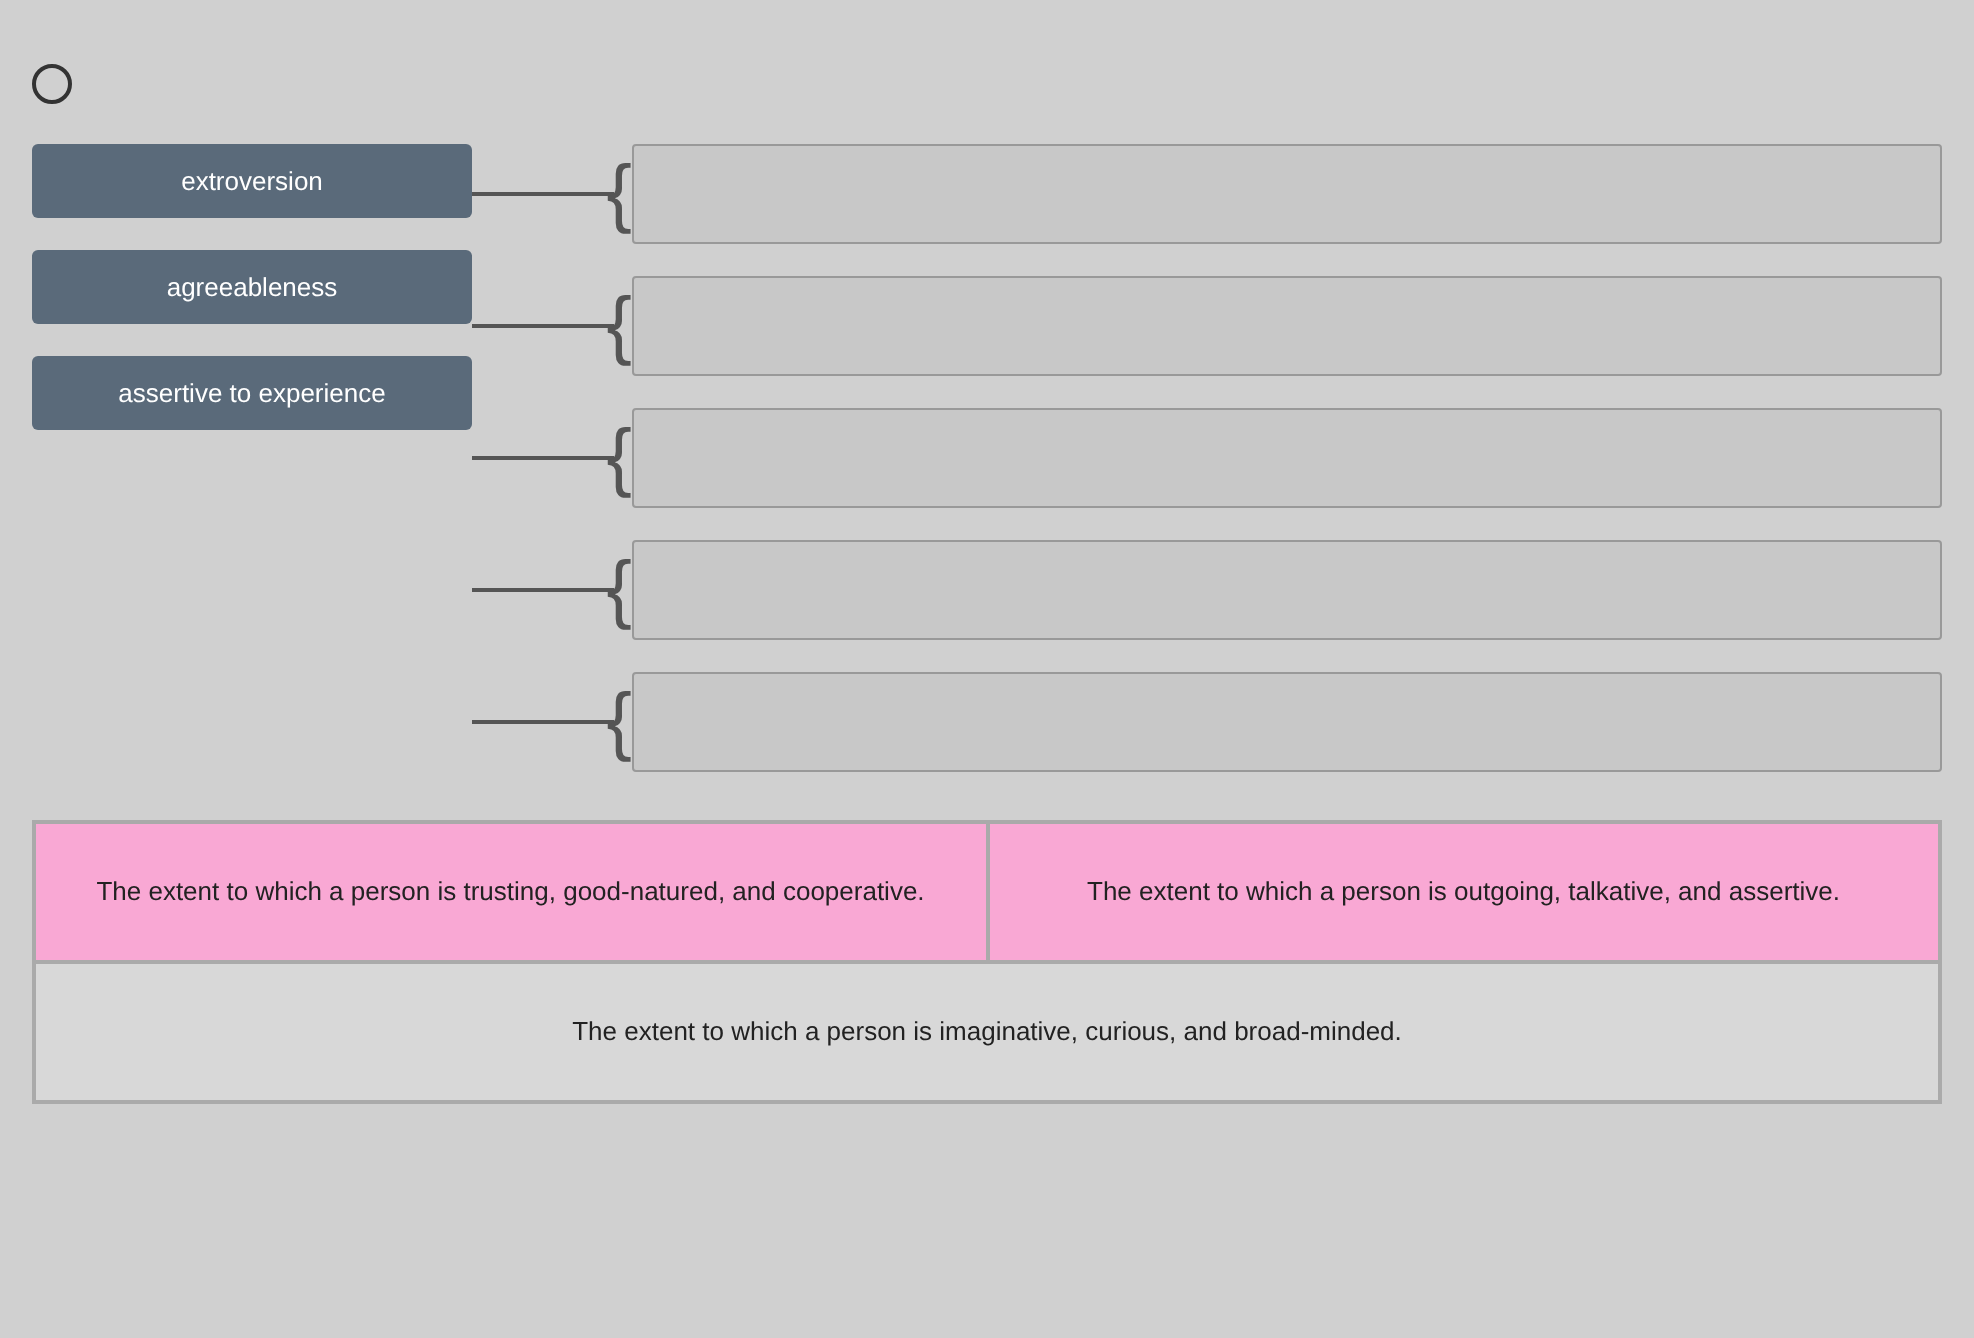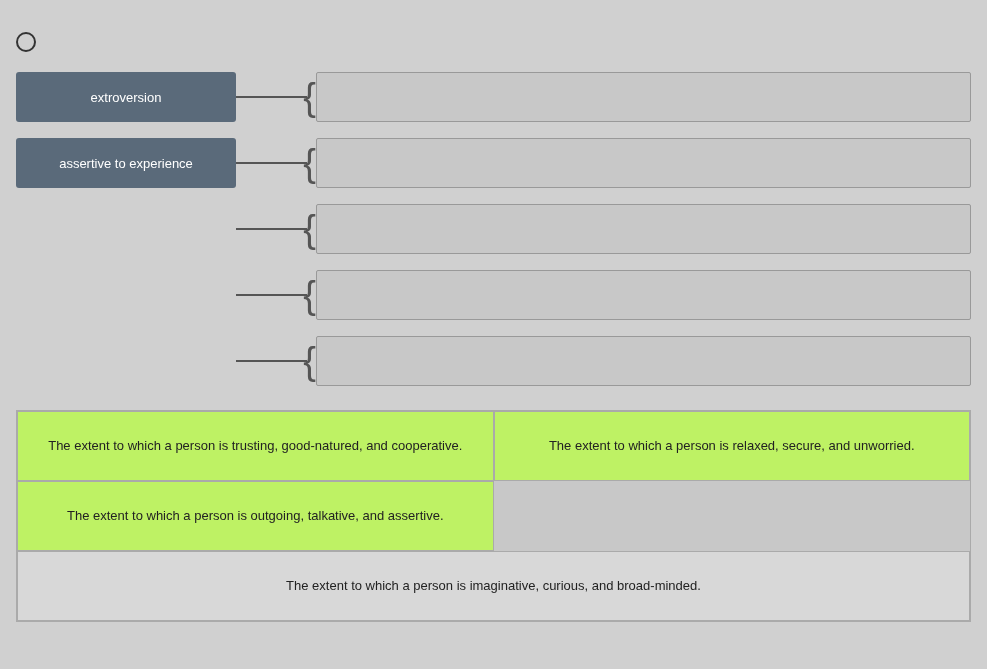--- a/index.html
+++ b/index.html
@@ -71,21 +71,21 @@
       flex-shrink: 0;
     }
 
     .left-item {
       background-color: #5a6a7a;
       color: white;
       padding: 14px 12px;
       text-align: center;
       font-size: 13px;
       border-radius: 3px;
-      height: 50px;
+      height: 37px;
       display: flex;
       align-items: center;
       justify-content: center;
     }
 
     .connector-column {
       display: flex;
       flex-direction: column;
       gap: 16px;
       width: 80px;
@@ -138,21 +138,21 @@
     }
 
     .answer-bank-grid {
       display: grid;
       grid-template-columns: 1fr 1fr;
       gap: 0;
     }
 
     .answer-item {
       border: 1px solid #aaa;
-      background-color: #bef264;
+      background-color: #f9a8d4;
       padding: 20px 16px;
       font-size: 13px;
       color: #222;
       line-height: 1.4;
       cursor: pointer;
       display: flex;
       align-items: center;
       justify-content: center;
       text-align: center;
       min-height: 70px;
@@ -183,20 +183,21 @@
 
   <div class="instructions-bar">
     <div class="instructions-icon"></div>
     <span class="instructions-label"></span>
   </div>
 
   <div class="matching-area">
     <div class="left-column">
 
     <div class="left-item">extroversion</div>
+        <div class="left-item">agreeableness</div>
         <div class="left-item">assertive to experience</div>
       </div>
 
     <div class="connector-column">
 
     <div class="connector">
       <div class="connector-line"></div>
       <span class="connector-brace">{</span>
     </div>
         <div class="connector">
@@ -224,19 +225,18 @@
         <div class="right-box"></div>
         <div class="right-box"></div>
         <div class="right-box"></div>
       </div>
   </div>
 
   <div class="answer-bank">
     <div class="answer-bank-grid">
 
     <div class="answer-item">The extent to which a person is trusting, good-natured, and cooperative.</div>
-        <div class="answer-item">The extent to which a person is relaxed, secure, and unworried.</div>
         <div class="answer-item">The extent to which a person is outgoing, talkative, and assertive.</div>
         <div class="answer-item-full">The extent to which a person is imaginative, curious, and broad-minded.</div>
       </div>
   </div>
 
 </div>
 
 </body></html>

